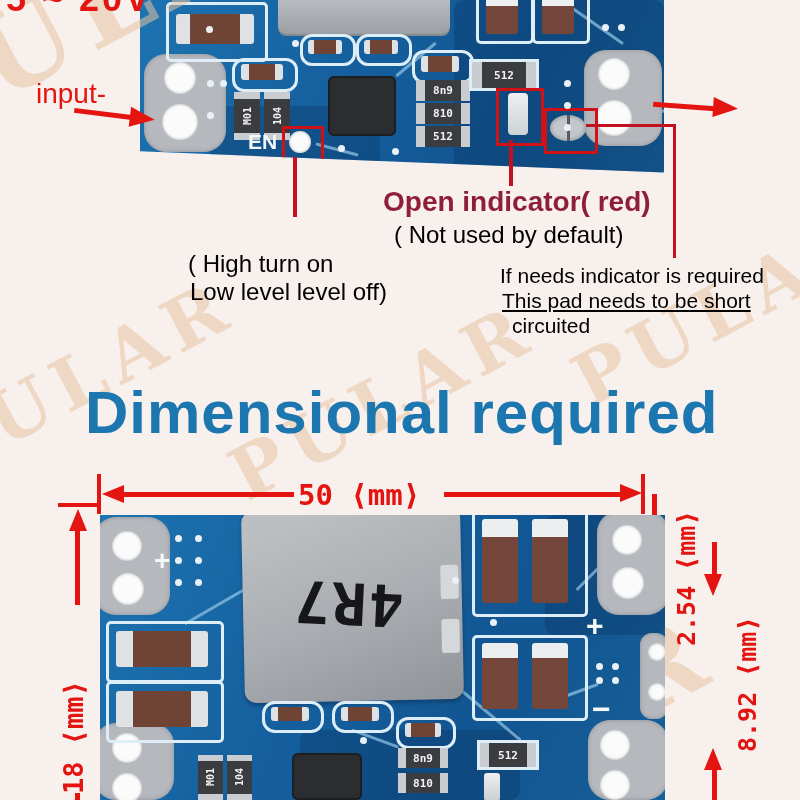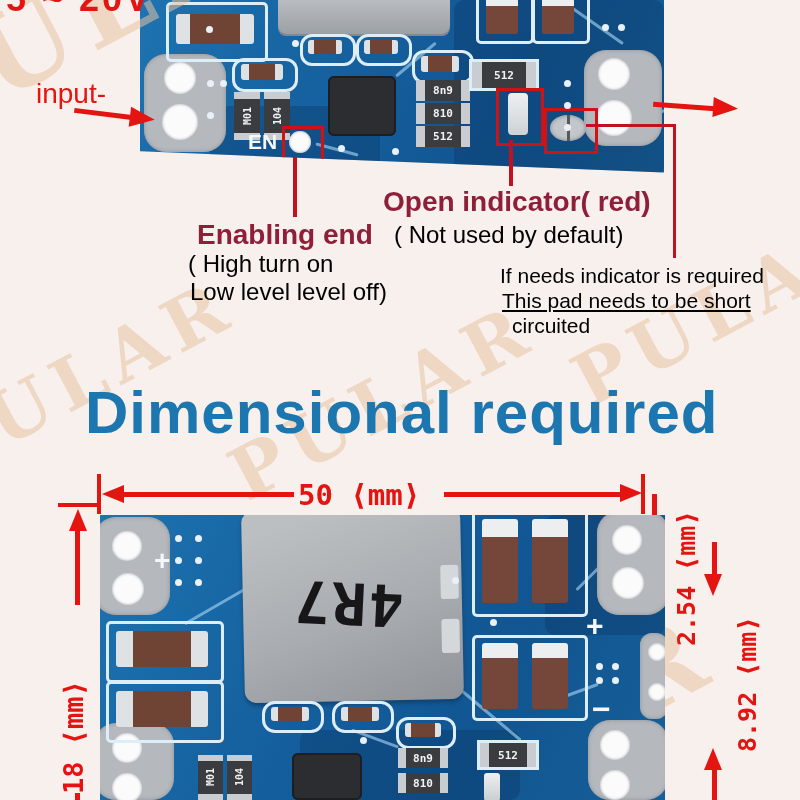--- a/index.html
+++ b/index.html
@@ -158,21 +158,20 @@
   <div class="s" style="left:653px;top:96px;width:90px;height:24px;transform:rotate(4deg);">
     <div class="dline" style="left:0;top:9px;width:62px;height:5px;position:absolute;"></div>
     <div class="ah right" style="left:60px;top:0;"></div>
   </div>
 
   <div class="rline" style="left:293px;top:157px;width:4px;height:60px;"></div>
   <div class="rline" style="left:509px;top:140px;width:4px;height:46px;"></div>
   <div class="rline" style="left:586px;top:124px;width:90px;height:3px;"></div>
   <div class="rline" style="left:673px;top:124px;width:3px;height:134px;"></div>
 
-  <div class="maroon" style="left:197px;top:219px;font-size:28px;">Enabling end</div>
   <div class="blk" style="left:188px;top:250px;font-size:24px;">( High turn on</div>
   <div class="blk" style="left:190px;top:278px;font-size:24px;">Low level level off)</div>
 
   <div class="maroon" style="left:383px;top:186px;font-size:28px;">Open indicator( red)</div>
   <div class="blk" style="left:394px;top:221px;font-size:24px;">( Not used by default)</div>
   <div class="blk" style="left:500px;top:264px;font-size:21px;">If needs indicator is required</div>
   <div class="blk" style="left:502px;top:289px;font-size:21px;text-decoration:underline;">This pad needs to be short</div>
   <div class="blk" style="left:512px;top:314px;font-size:21px;">circuited</div>
 
   <div class="title" style="left:85px;top:378px;font-size:60px;">Dimensional required</div>

